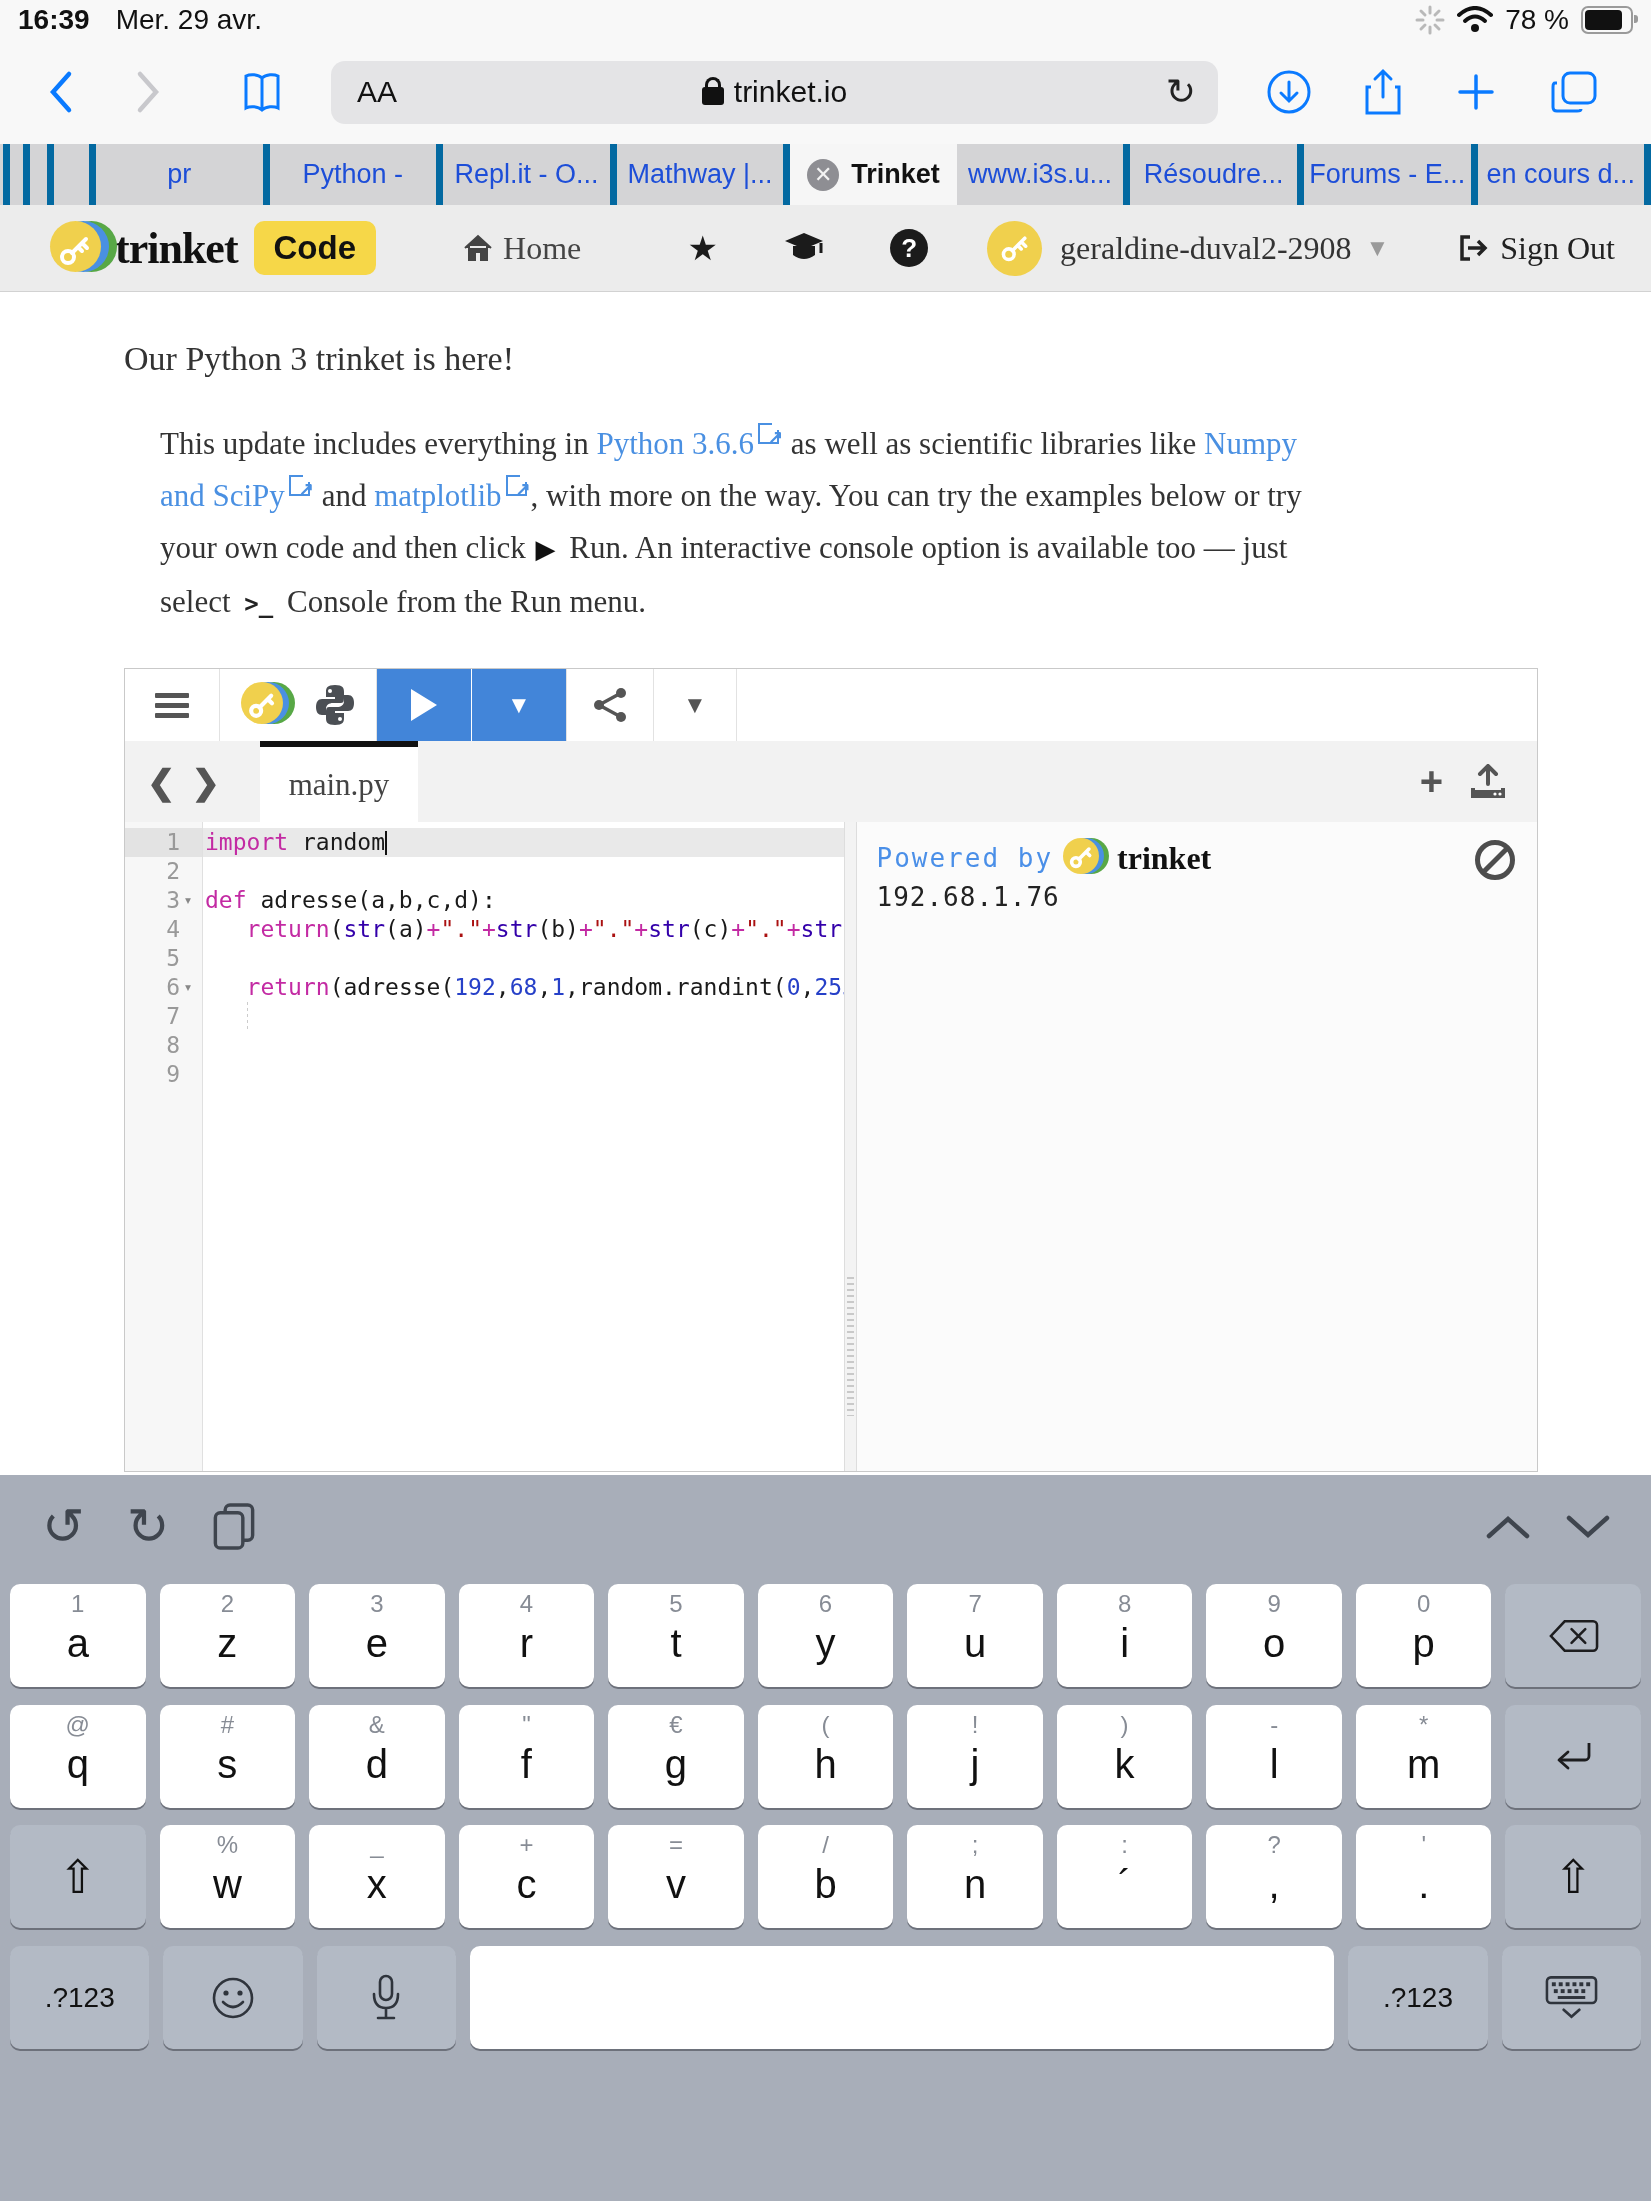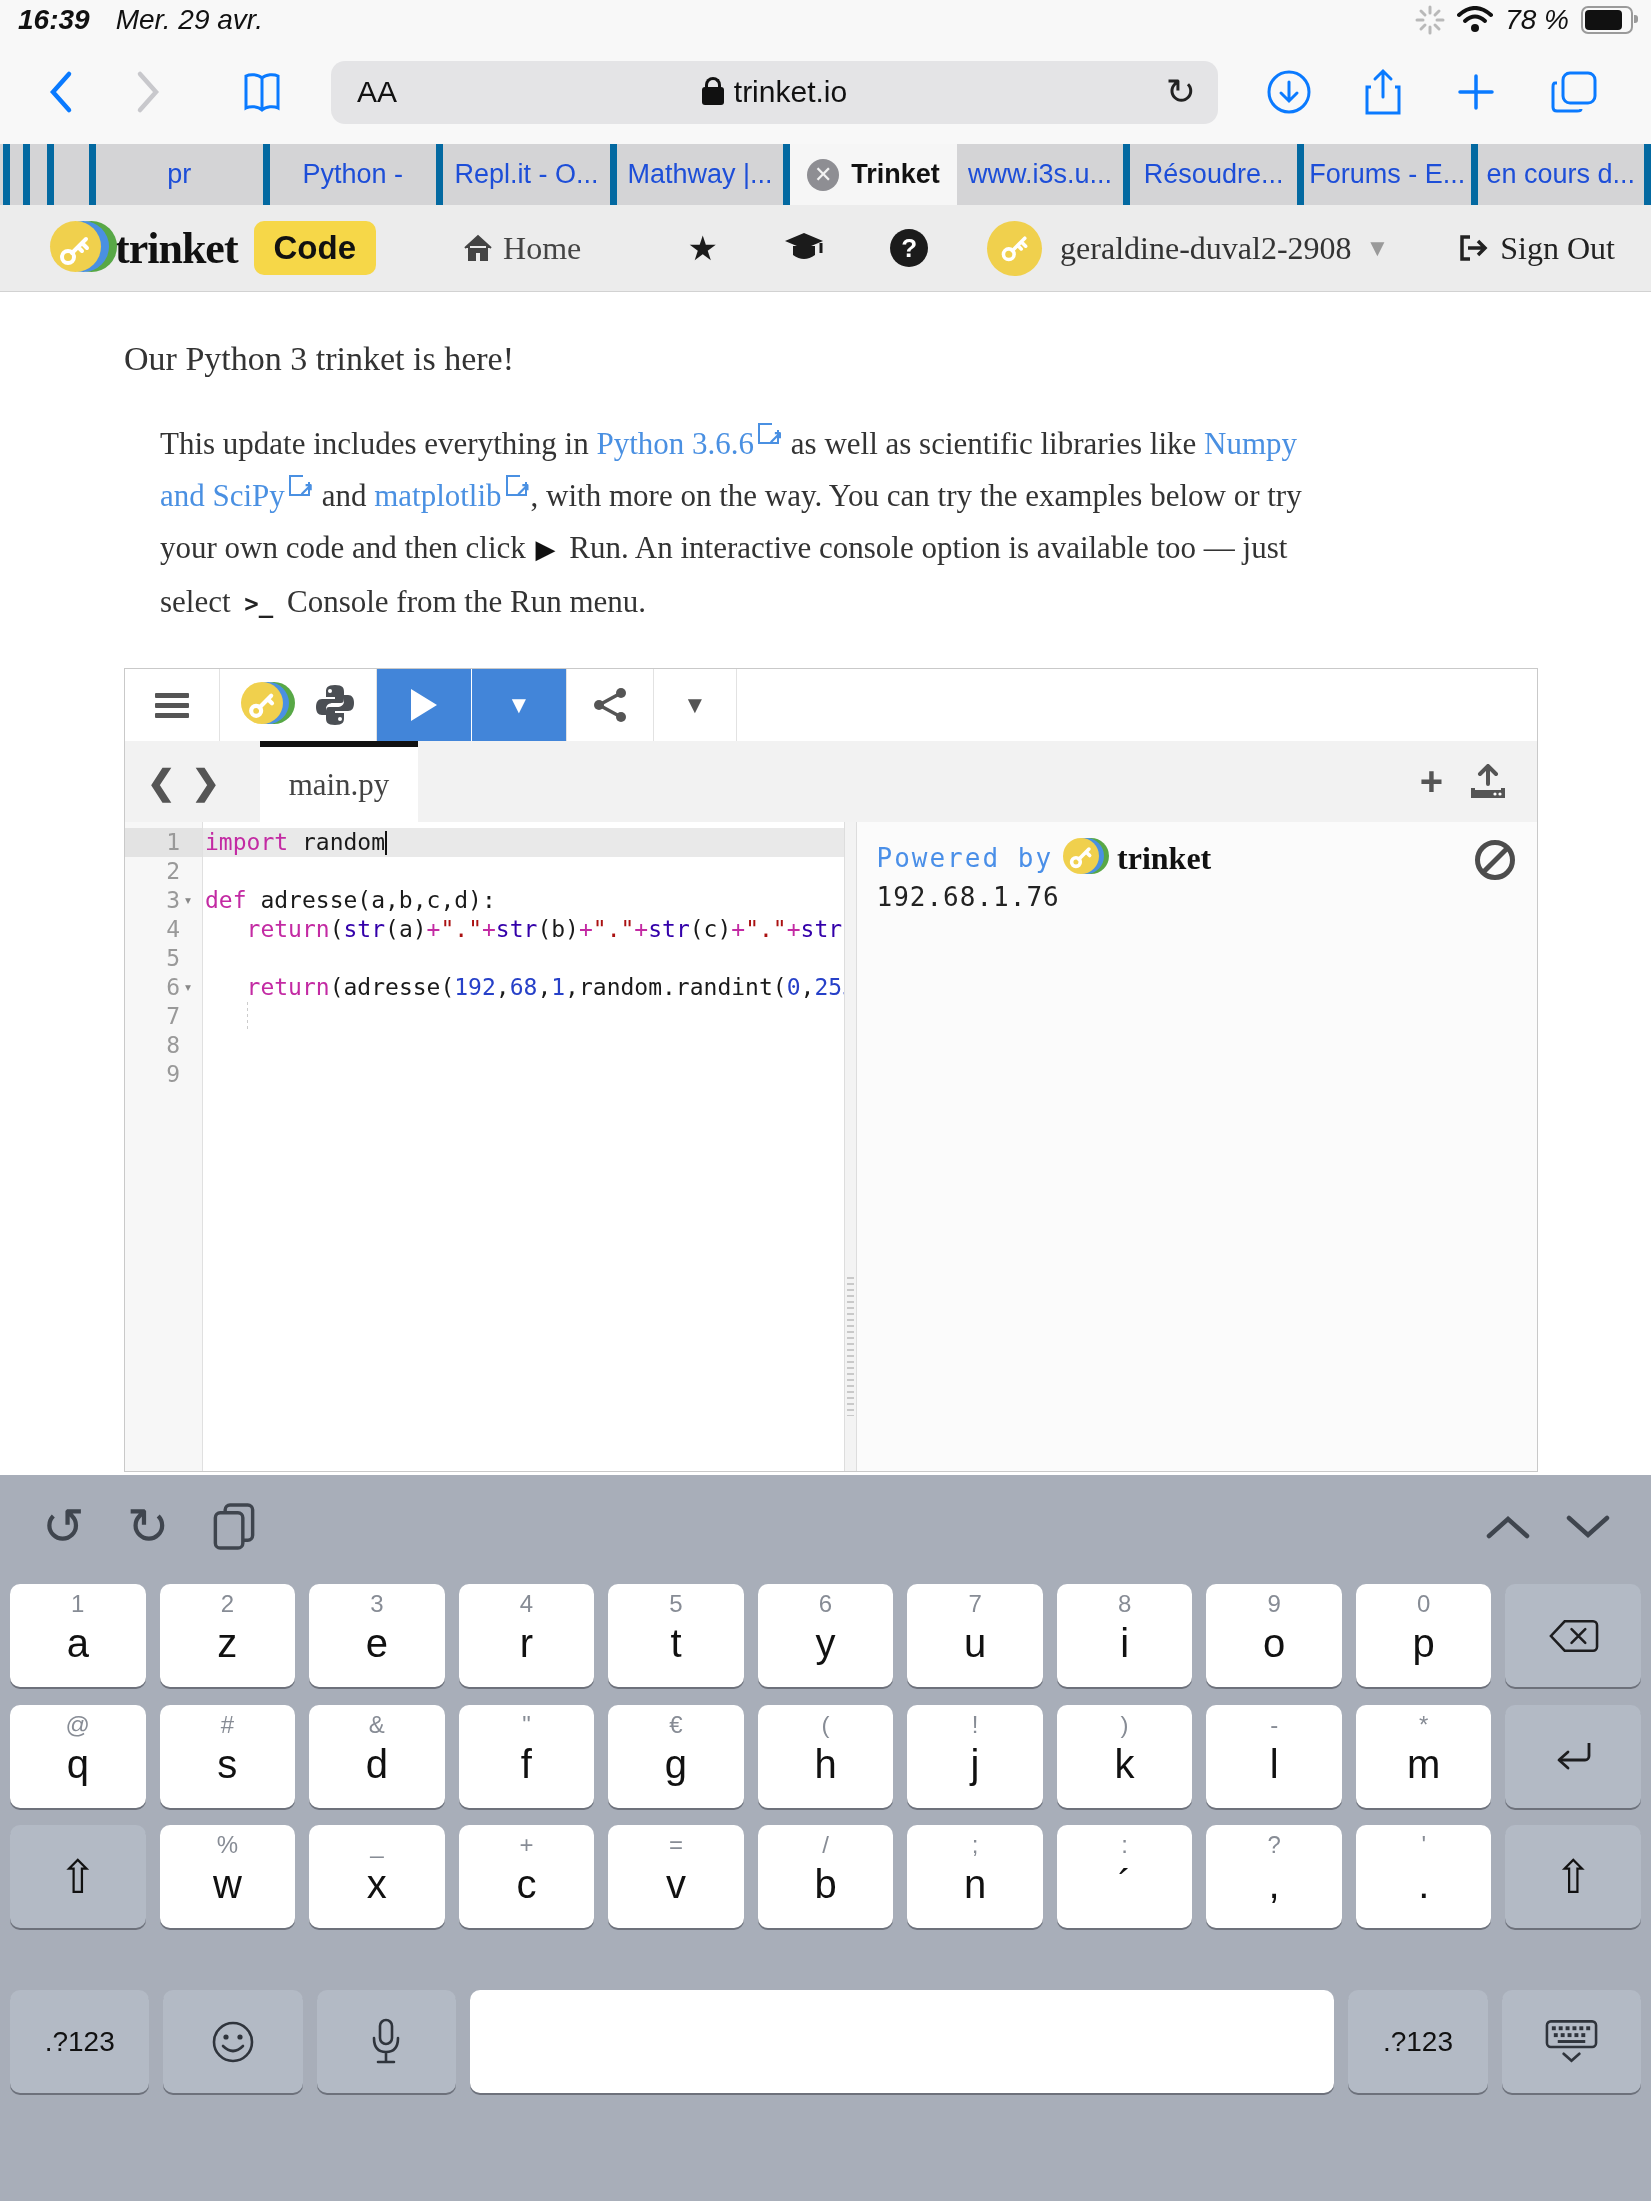--- a/index.html
+++ b/index.html
@@ -1,20 +1,20 @@
 <!DOCTYPE html>
 <html><head>
 <meta charset="utf-8">
 <style>
   html,body{margin:0;padding:0;background:#444;}
   #screen{position:relative;width:1651px;height:2202px;background:#ffffff;overflow:hidden;
           font-family:"Liberation Sans",sans-serif;-webkit-font-smoothing:antialiased;}
   
   #statusbar{position:absolute;left:0;top:0;width:1651px;height:40px;background:#f8f8f8;
-             display:flex;align-items:center;justify-content:space-between;padding:0 18px;box-sizing:border-box;font-style:italic;}
+             display:flex;align-items:center;justify-content:space-between;padding:0 18px;box-sizing:border-box;}
   .sb-left{display:flex;gap:26px;font-size:28px;color:#111;}
   .sb-time{font-weight:bold;}
   .sb-right{display:flex;align-items:center;gap:12px;font-size:28px;color:#111;}
   .battery{position:relative;width:48px;height:24px;border:2px solid #9a9a9a;border-radius:7px;}
   .battery i{position:absolute;left:2px;top:2px;bottom:2px;width:78%;background:#111;border-radius:4px;}
   .battery b{position:absolute;right:-7px;top:7px;width:4px;height:8px;background:#9a9a9a;border-radius:0 3px 3px 0;}
   
   #toolbar{position:absolute;left:0;top:40px;width:1651px;height:104px;background:#f8f8f8;
            display:flex;align-items:center;box-sizing:border-box;}
   .tb-icon{display:flex;align-items:center;justify-content:center;}
@@ -611,21 +611,21 @@
           <span class="main">,</span>
         </div>
         <div class="key">
           <span class="sub">'</span>
           <span class="main">.</span>
         </div>
         <div class="key special" style="justify-content: center;">
           <span class="shiftg">⇧</span>
         </div>
       </div>
-    <div class="krow" id="krow4" style="top:471px;margin-top:44px;">
+    <div class="krow" id="krow4" style="top:471px;">
         <div class="key special" style="justify-content: center;">
           <span class="klabel">.?123</span>
         </div>
         <div class="key special" style="justify-content: center;">
           <span>
             <svg width="46" height="46" viewBox="0 0 46 46">
               <circle cx="23" cy="23" r="19" fill="none" stroke="#2f343c" stroke-width="2.6"></circle>
               <circle cx="16" cy="18" r="2.6" fill="#2f343c"></circle>
               <circle cx="30" cy="18" r="2.6" fill="#2f343c"></circle>
               <path d="M13 27 q10 10 20 0" fill="none" stroke="#2f343c" stroke-width="2.6" stroke-linecap="round"></path>

